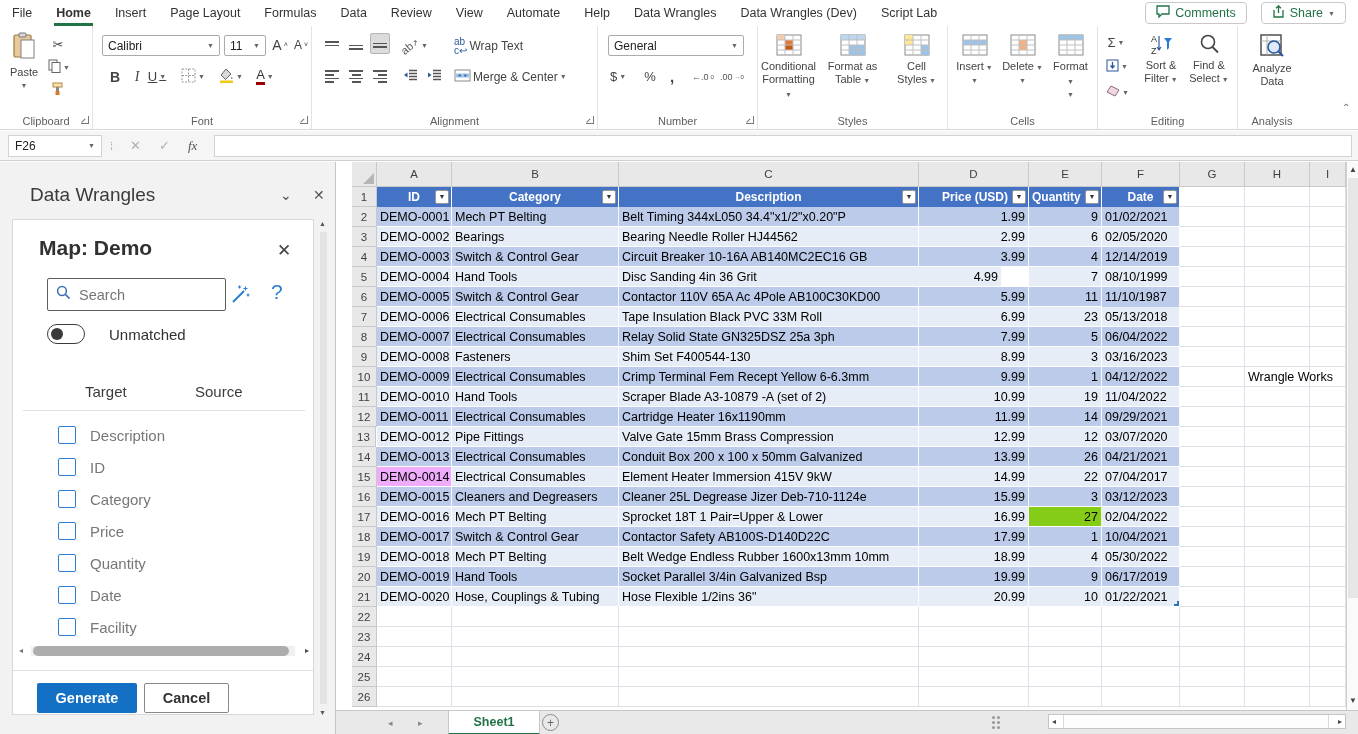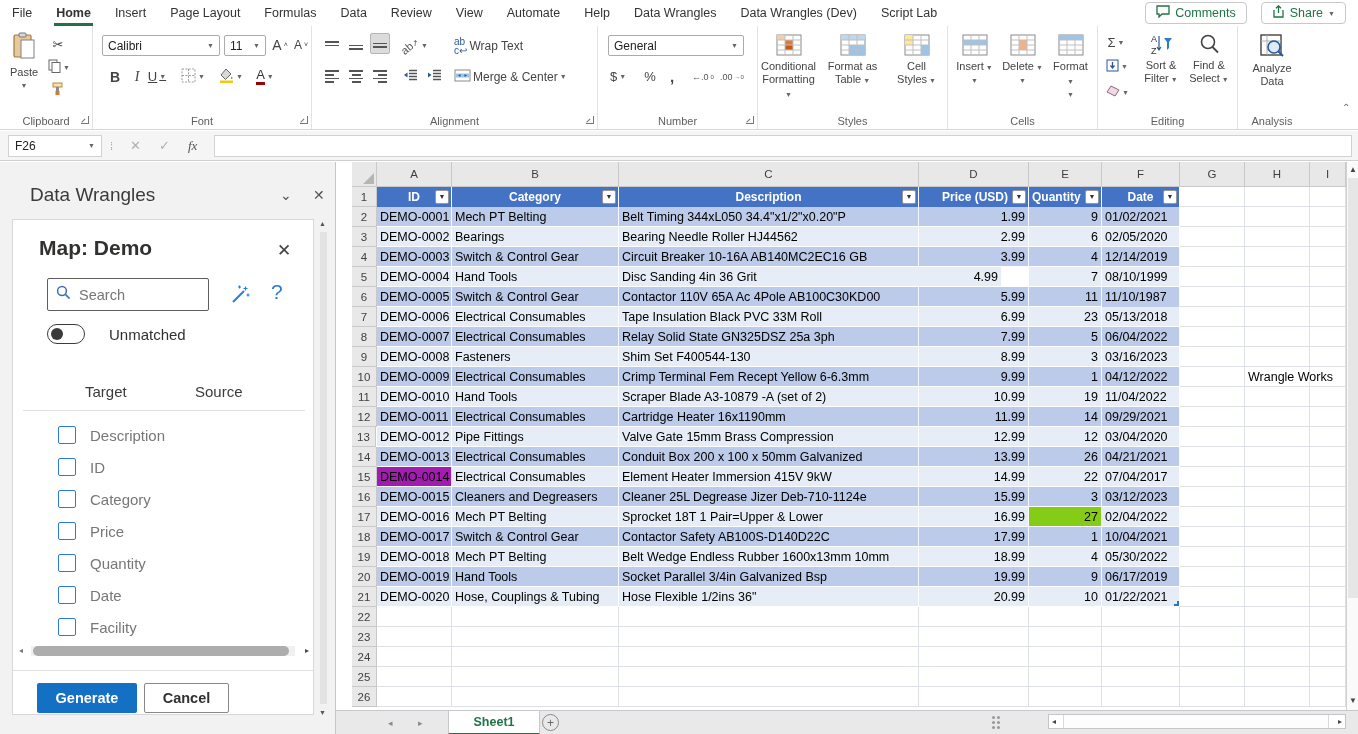--- a/index.html
+++ b/index.html
@@ -403,21 +403,21 @@
 
   <div id="pane">
     <span class="abs" style="left:30px;top:22px;font-size:19px;color:#3b3b3b">Data Wrangles</span>
     <span class="abs" style="left:280px;top:25px;font-size:14px;color:#555;cursor:pointer">⌄</span>
     <span class="abs" style="left:313px;top:25px;font-size:14px;color:#555;cursor:pointer">✕</span>
 
     <div id="card">
       <span class="abs" style="left:26px;top:16px;font-size:21px;font-weight:600;color:#323130">Map: Demo</span>
       <span class="abs" style="left:264px;top:20px;font-size:17px;color:#444;cursor:pointer">✕</span>
 
-      <div class="abs" style="left:34px;top:58px;width:162px;height:33px;border:1px solid #605e5c;border-radius:2px;display:flex;align-items:center;padding:0 8px;gap:8px">
+      <div class="abs" style="left:34px;top:58px;width:179px;height:33px;border:1px solid #605e5c;border-radius:2px;display:flex;align-items:center;padding:0 8px;gap:8px">
         <span><svg width="15" height="15" viewBox="0 0 15 15">
               <circle cx="6" cy="6" r="4.4" fill="none" stroke="#3d6eb5" stroke-width="1.5"></circle>
               <path d="M9.4 9.4 13.6 13.6" stroke="#3d6eb5" stroke-width="1.5"></path>
             </svg></span>
         <span style="font-size:14.5px;color:#767676">Search</span>
       </div>
       <span class="abs" style="left:216px;top:64px;cursor:pointer">
         <svg width="22" height="22" viewBox="0 0 22 22">
             <path d="M4 18 15 7" stroke="#2b7cd3" stroke-width="2"></path>
             <path d="M16.5 2.5v4M14.5 4.5h4M19 9.5v3M17.5 11h3M10.5 1.5v3M9 3h3" stroke="#2b7cd3" stroke-width="1.2"></path>
@@ -620,36 +620,36 @@
       <div class="c" style="left: 766px; top: 245px; width: 78px; height: 20px; background: rgb(188, 203, 234); border-right: 1px solid rgba(255, 255, 255, 0.85); border-bottom: 1px solid rgb(255, 255, 255); text-align: left;">09/29/2021</div>
       <div class="c" style="left: 844px; top: 245px; width: 65px; height: 20px; background: rgb(255, 255, 255); border-right: 1px solid rgb(221, 225, 231); border-bottom: 1px solid rgb(221, 225, 231); text-align: left;"></div>
       <div class="c" style="left: 909px; top: 245px; width: 65px; height: 20px; background: rgb(255, 255, 255); border-right: 1px solid rgb(221, 225, 231); border-bottom: 1px solid rgb(221, 225, 231); text-align: left;"></div>
       <div class="c" style="left: 974px; top: 245px; width: 36px; height: 20px; background: rgb(255, 255, 255); border-right: 1px solid rgb(221, 225, 231); border-bottom: 1px solid rgb(221, 225, 231); text-align: left;"></div>
       <div class="c hl" style="left: 16px; top: 265px; width: 24px; height: 20px; line-height: 20px;">13</div>
       <div class="c" style="left: 41px; top: 265px; width: 75px; height: 20px; background: rgb(231, 237, 247); border-right: 1px solid rgba(255, 255, 255, 0.85); border-bottom: 1px solid rgb(255, 255, 255); text-align: left;">DEMO-0012</div>
       <div class="c" style="left: 116px; top: 265px; width: 167px; height: 20px; background: rgb(231, 237, 247); border-right: 1px solid rgba(255, 255, 255, 0.85); border-bottom: 1px solid rgb(255, 255, 255); text-align: left;">Pipe Fittings</div>
       <div class="c" style="left: 283px; top: 265px; width: 300px; height: 20px; background: rgb(231, 237, 247); border-right: 1px solid rgba(255, 255, 255, 0.85); border-bottom: 1px solid rgb(255, 255, 255); text-align: left;">Valve Gate 15mm Brass Compression</div>
       <div class="c" style="left: 583px; top: 265px; width: 110px; height: 20px; background: rgb(231, 237, 247); border-right: 1px solid rgba(255, 255, 255, 0.85); border-bottom: 1px solid rgb(255, 255, 255); text-align: right;">12.99</div>
       <div class="c" style="left: 693px; top: 265px; width: 73px; height: 20px; background: rgb(231, 237, 247); border-right: 1px solid rgba(255, 255, 255, 0.85); border-bottom: 1px solid rgb(255, 255, 255); text-align: right;">12</div>
-      <div class="c" style="left: 766px; top: 265px; width: 78px; height: 20px; background: rgb(231, 237, 247); border-right: 1px solid rgba(255, 255, 255, 0.85); border-bottom: 1px solid rgb(255, 255, 255); text-align: left;">03/04/2020</div>
+      <div class="c" style="left: 766px; top: 265px; width: 78px; height: 20px; background: rgb(231, 237, 247); border-right: 1px solid rgba(255, 255, 255, 0.85); border-bottom: 1px solid rgb(255, 255, 255); text-align: left;">03/07/2020</div>
       <div class="c" style="left: 844px; top: 265px; width: 65px; height: 20px; background: rgb(255, 255, 255); border-right: 1px solid rgb(221, 225, 231); border-bottom: 1px solid rgb(221, 225, 231); text-align: left;"></div>
       <div class="c" style="left: 909px; top: 265px; width: 65px; height: 20px; background: rgb(255, 255, 255); border-right: 1px solid rgb(221, 225, 231); border-bottom: 1px solid rgb(221, 225, 231); text-align: left;"></div>
       <div class="c" style="left: 974px; top: 265px; width: 36px; height: 20px; background: rgb(255, 255, 255); border-right: 1px solid rgb(221, 225, 231); border-bottom: 1px solid rgb(221, 225, 231); text-align: left;"></div>
       <div class="c hl" style="left: 16px; top: 285px; width: 25px; height: 20px; line-height: 20px;">14</div>
       <div class="c" style="left: 41px; top: 285px; width: 75px; height: 20px; background: rgb(188, 203, 234); border-right: 1px solid rgba(255, 255, 255, 0.85); border-bottom: 1px solid rgb(255, 255, 255); text-align: left;">DEMO-0013</div>
       <div class="c" style="left: 116px; top: 285px; width: 167px; height: 20px; background: rgb(188, 203, 234); border-right: 1px solid rgba(255, 255, 255, 0.85); border-bottom: 1px solid rgb(255, 255, 255); text-align: left;">Electrical Consumables</div>
       <div class="c" style="left: 283px; top: 285px; width: 300px; height: 20px; background: rgb(188, 203, 234); border-right: 1px solid rgba(255, 255, 255, 0.85); border-bottom: 1px solid rgb(255, 255, 255); text-align: left;">Conduit Box 200 x 100 x 50mm Galvanized</div>
       <div class="c" style="left: 583px; top: 285px; width: 110px; height: 20px; background: rgb(188, 203, 234); border-right: 1px solid rgba(255, 255, 255, 0.85); border-bottom: 1px solid rgb(255, 255, 255); text-align: right;">13.99</div>
       <div class="c" style="left: 693px; top: 285px; width: 73px; height: 20px; background: rgb(188, 203, 234); border-right: 1px solid rgba(255, 255, 255, 0.85); border-bottom: 1px solid rgb(255, 255, 255); text-align: right;">26</div>
       <div class="c" style="left: 766px; top: 285px; width: 78px; height: 20px; background: rgb(188, 203, 234); border-right: 1px solid rgba(255, 255, 255, 0.85); border-bottom: 1px solid rgb(255, 255, 255); text-align: left;">04/21/2021</div>
       <div class="c" style="left: 844px; top: 285px; width: 65px; height: 20px; background: rgb(255, 255, 255); border-right: 1px solid rgb(221, 225, 231); border-bottom: 1px solid rgb(221, 225, 231); text-align: left;"></div>
       <div class="c" style="left: 909px; top: 285px; width: 65px; height: 20px; background: rgb(255, 255, 255); border-right: 1px solid rgb(221, 225, 231); border-bottom: 1px solid rgb(221, 225, 231); text-align: left;"></div>
       <div class="c" style="left: 974px; top: 285px; width: 36px; height: 20px; background: rgb(255, 255, 255); border-right: 1px solid rgb(221, 225, 231); border-bottom: 1px solid rgb(221, 225, 231); text-align: left;"></div>
       <div class="c hl" style="left: 16px; top: 305px; width: 25px; height: 20px; line-height: 20px;">15</div>
-      <div class="c" style="left: 41px; top: 305px; width: 75px; height: 20px; background: #a21caf; border-right: 1px solid rgba(255, 255, 255, 0.85); border-bottom: 1px solid rgb(255, 255, 255); text-align: left;">DEMO-0014</div>
+      <div class="c" style="left: 41px; top: 305px; width: 75px; height: 20px; background: #f0abfc; border-right: 1px solid rgba(255, 255, 255, 0.85); border-bottom: 1px solid rgb(255, 255, 255); text-align: left;">DEMO-0014</div>
       <div class="c" style="left: 116px; top: 305px; width: 167px; height: 20px; background: rgb(231, 237, 247); border-right: 1px solid rgba(255, 255, 255, 0.85); border-bottom: 1px solid rgb(255, 255, 255); text-align: left;">Electrical Consumables</div>
       <div class="c" style="left: 283px; top: 305px; width: 300px; height: 20px; background: rgb(231, 237, 247); border-right: 1px solid rgba(255, 255, 255, 0.85); border-bottom: 1px solid rgb(255, 255, 255); text-align: left;">Element Heater Immersion 415V 9kW</div>
       <div class="c" style="left: 583px; top: 305px; width: 110px; height: 20px; background: rgb(231, 237, 247); border-right: 1px solid rgba(255, 255, 255, 0.85); border-bottom: 1px solid rgb(255, 255, 255); text-align: right;">14.99</div>
       <div class="c" style="left: 693px; top: 305px; width: 73px; height: 20px; background: rgb(231, 237, 247); border-right: 1px solid rgba(255, 255, 255, 0.85); border-bottom: 1px solid rgb(255, 255, 255); text-align: right;">22</div>
       <div class="c" style="left: 766px; top: 305px; width: 78px; height: 20px; background: rgb(231, 237, 247); border-right: 1px solid rgba(255, 255, 255, 0.85); border-bottom: 1px solid rgb(255, 255, 255); text-align: left;">07/04/2017</div>
       <div class="c" style="left: 844px; top: 305px; width: 65px; height: 20px; background: rgb(255, 255, 255); border-right: 1px solid rgb(221, 225, 231); border-bottom: 1px solid rgb(221, 225, 231); text-align: left;"></div>
       <div class="c" style="left: 909px; top: 305px; width: 65px; height: 20px; background: rgb(255, 255, 255); border-right: 1px solid rgb(221, 225, 231); border-bottom: 1px solid rgb(221, 225, 231); text-align: left;"></div>
       <div class="c" style="left: 974px; top: 305px; width: 36px; height: 20px; background: rgb(255, 255, 255); border-right: 1px solid rgb(221, 225, 231); border-bottom: 1px solid rgb(221, 225, 231); text-align: left;"></div>
       <div class="c hl" style="left: 16px; top: 325px; width: 25px; height: 20px; line-height: 20px;">16</div>
       <div class="c" style="left: 41px; top: 325px; width: 75px; height: 20px; background: rgb(188, 203, 234); border-right: 1px solid rgba(255, 255, 255, 0.85); border-bottom: 1px solid rgb(255, 255, 255); text-align: left;">DEMO-0015</div>

